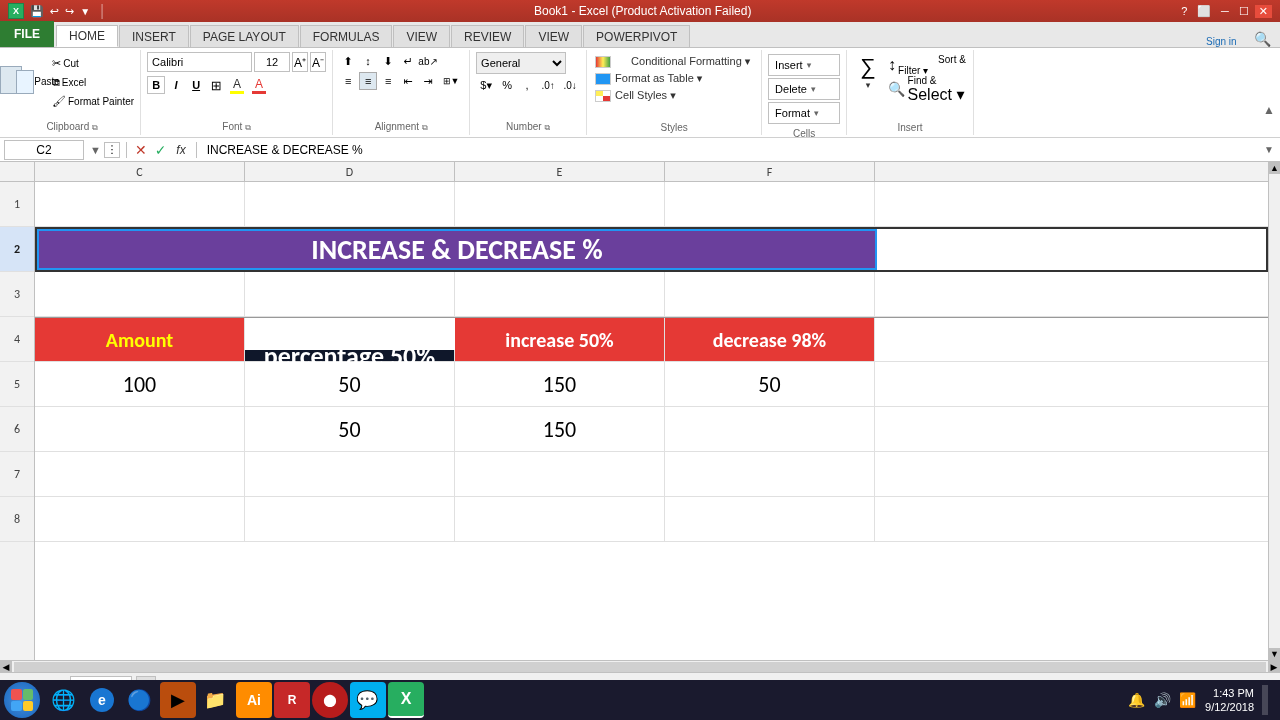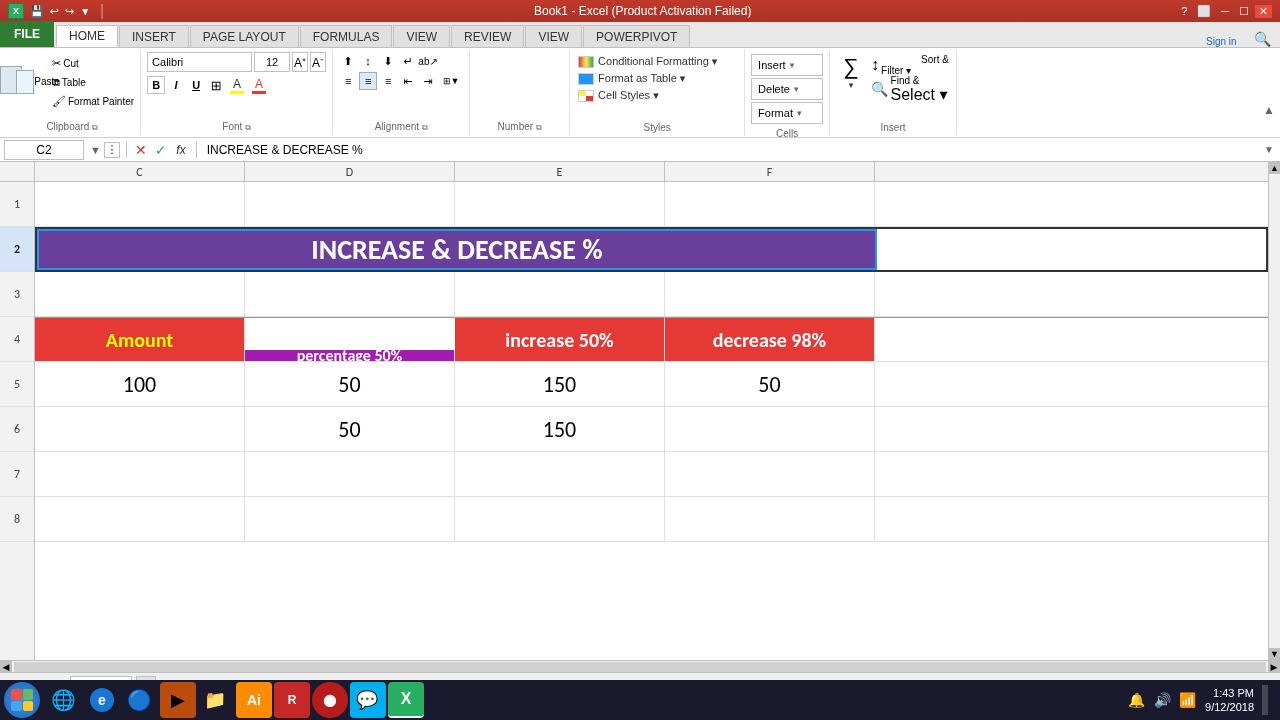--- a/index.html
+++ b/index.html
@@ -297,21 +297,21 @@
           <div style="display:flex; flex-direction:row; align-items:center; justify-content:center; height:58px;">
             <div style="width:34px; height:38px; position:relative;">
               <div style="width:22px; height:28px; background:#dde8f0; border:1px solid #9ab; position:absolute; left:0; top:4px;"></div>
               <div style="width:18px; height:24px; background:#e8f4ff; border:1px solid #9ab; position:absolute; right:0; top:8px;"></div>
             </div>
             <span style="font-size:10px;">Paste</span>
           </div>
         </div>
         <div class="small-btns">
           <div style="height:18px; display:flex; align-items:center; font-size:11px; cursor:pointer; gap:2px;">✂ <span style="font-size:10px;">Cut</span></div>
-          <div style="height:18px; display:flex; align-items:center; font-size:11px; cursor:pointer; gap:2px;">⧉ <span style="font-size:10px;">Table</span></div>
+          <div style="height:18px; display:flex; align-items:center; font-size:11px; cursor:pointer; gap:2px;">⧉ <span style="font-size:10px;">Excel</span></div>
           <div style="height:18px; display:flex; align-items:center; font-size:11px; cursor:pointer; gap:2px;">🖌 <span style="font-size:10px;">Format Painter</span></div>
         </div>
       </div>
       <div class="ribbon-group-label">Clipboard <span style="font-size:8px;">⧉</span></div>
     </div>
 
     <div class="ribbon-group font-group">
       <div style="display:flex; flex-direction:column; gap:2px; width:100%;">
         <div class="font-row">
           <input class="font-select" type="text" value="Calibri" style="width: 105px; height: 20px; font-size: 11px; border: 1px solid rgb(192, 192, 192); padding: 0px 4px;">
@@ -356,26 +356,40 @@
           <div style="width:18px; height:18px; cursor:pointer; border:1px solid transparent; display:flex; align-items:center; justify-content:center; font-size:11px;">≡</div>
           <div style="width:18px; height:18px; cursor:pointer; border:1px solid transparent; display:flex; align-items:center; justify-content:center; font-size:11px;">⇤</div>
           <div style="width:18px; height:18px; cursor:pointer; border:1px solid transparent; display:flex; align-items:center; justify-content:center; font-size:11px;">⇥</div>
           <div style="width:24px; height:18px; cursor:pointer; border:1px solid transparent; display:flex; align-items:center; justify-content:center; font-size:9px;">⊞▼</div>
         </div>
       </div>
       <div class="ribbon-group-label">Alignment <span style="font-size:8px;">⧉</span></div>
     </div>
 
     <div class="ribbon-group number-group">
+      <div style="display:flex; flex-direction:column; gap:2px; width:100%;">
+        <div style="display:flex; align-items:center; gap:2px;">
+          <select style="width:90px; height:22px; font-size:11px; border:1px solid #c0c0c0;">
+            <option>General</option>
+          </select>
+        </div>
+        <div style="display:flex; gap:2px; align-items:center;">
+          <div style="width:20px; height:18px; border:1px solid transparent; cursor:pointer; font-size:11px; display:flex; align-items:center; justify-content:center;">$▾</div>
+          <div style="width:18px; height:18px; border:1px solid transparent; cursor:pointer; font-size:11px; display:flex; align-items:center; justify-content:center;">%</div>
+          <div style="width:18px; height:18px; border:1px solid transparent; cursor:pointer; font-size:11px; display:flex; align-items:center; justify-content:center;">,</div>
+          <div style="width:20px; height:18px; border:1px solid transparent; cursor:pointer; font-size:10px; display:flex; align-items:center; justify-content:center;">.0↑</div>
+          <div style="width:20px; height:18px; border:1px solid transparent; cursor:pointer; font-size:10px; display:flex; align-items:center; justify-content:center;">.0↓</div>
+        </div>
+      </div>
       <div class="ribbon-group-label">Number <span style="font-size:8px;">⧉</span></div>
     </div>
 
     <div class="ribbon-group styles-group" style="min-width:175px;">
       <div style="display:flex; flex-direction:column; width:100%; gap:2px; padding:2px 0;">
-        <div style="font-size:11px; cursor:pointer; display:flex; align-items:center; gap:4px; padding:1px 2px; color:#333;">
+        <div style="font-size:11px; cursor:pointer; display:flex; align-items:center; gap:20px; padding:1px 2px; color:#333;">
           <div style="width:16px; height:12px; background:linear-gradient(to right, #e53935, #ffee58, #43a047); border:1px solid #ccc;"></div>
           <span>Conditional Formatting ▾</span>
         </div>
         <div style="font-size:11px; cursor:pointer; display:flex; align-items:center; gap:4px; padding:1px 2px; color:#333;">
           <div style="width:16px; height:12px; background:#2196f3; border:1px solid #ccc;"></div>
           <span>Format as Table ▾</span>
         </div>
         <div style="font-size:11px; cursor:pointer; display:flex; align-items:center; gap:4px; padding:1px 2px; color:#333;">
           <div style="width:16px; height:12px; background:#f5f5f5; border:1px solid #ccc; display:grid; grid-template-columns:1fr 1fr; grid-template-rows:1fr 1fr;">
             <div style="background:#ffee58;"></div>
@@ -490,21 +504,21 @@
 
         <div class="grid-row">
           <div class="grid-cell c"></div>
           <div class="grid-cell d"></div>
           <div class="grid-cell e"></div>
           <div class="grid-cell f"></div>
         </div>
 
         <div class="grid-row" style="border-top:1px solid #999;">
           <div class="grid-cell c row-4-cell amount" style="background:#e53935; color:#ffff00; font-size:20px; font-weight:bold; font-family:Calibri,sans-serif;">Amount</div>
-          <div class="grid-cell d row-4-cell" style="background:#a21caf; color:white; font-size:16px; font-weight:bold; font-family:Calibri,sans-serif;margin-top:32px;">percentage 50%</div>
+          <div class="grid-cell d row-4-cell" style="background:#0f172a; color:white; font-size:26px; font-weight:bold; font-family:Calibri,sans-serif;margin-top:32px;">percentage 50%</div>
           <div class="grid-cell e row-4-cell" style="background:#e53935; color:white; font-size:20px; font-weight:bold; font-family:Calibri,sans-serif;">increase 50%</div>
           <div class="grid-cell f row-4-cell" style="background:#e53935; color:white; font-size:20px; font-weight:bold; font-family:Calibri,sans-serif;">decrease 98%</div>
         </div>
 
         <div class="grid-row">
           <div class="grid-cell c" style="font-size:22px; font-family:Calibri,sans-serif;">100</div>
           <div class="grid-cell d" style="font-size:22px; font-family:Calibri,sans-serif;">50</div>
           <div class="grid-cell e" style="font-size:22px; font-family:Calibri,sans-serif;">150</div>
           <div class="grid-cell f" style="font-size:22px; font-family:Calibri,sans-serif;">50</div>
         </div>

